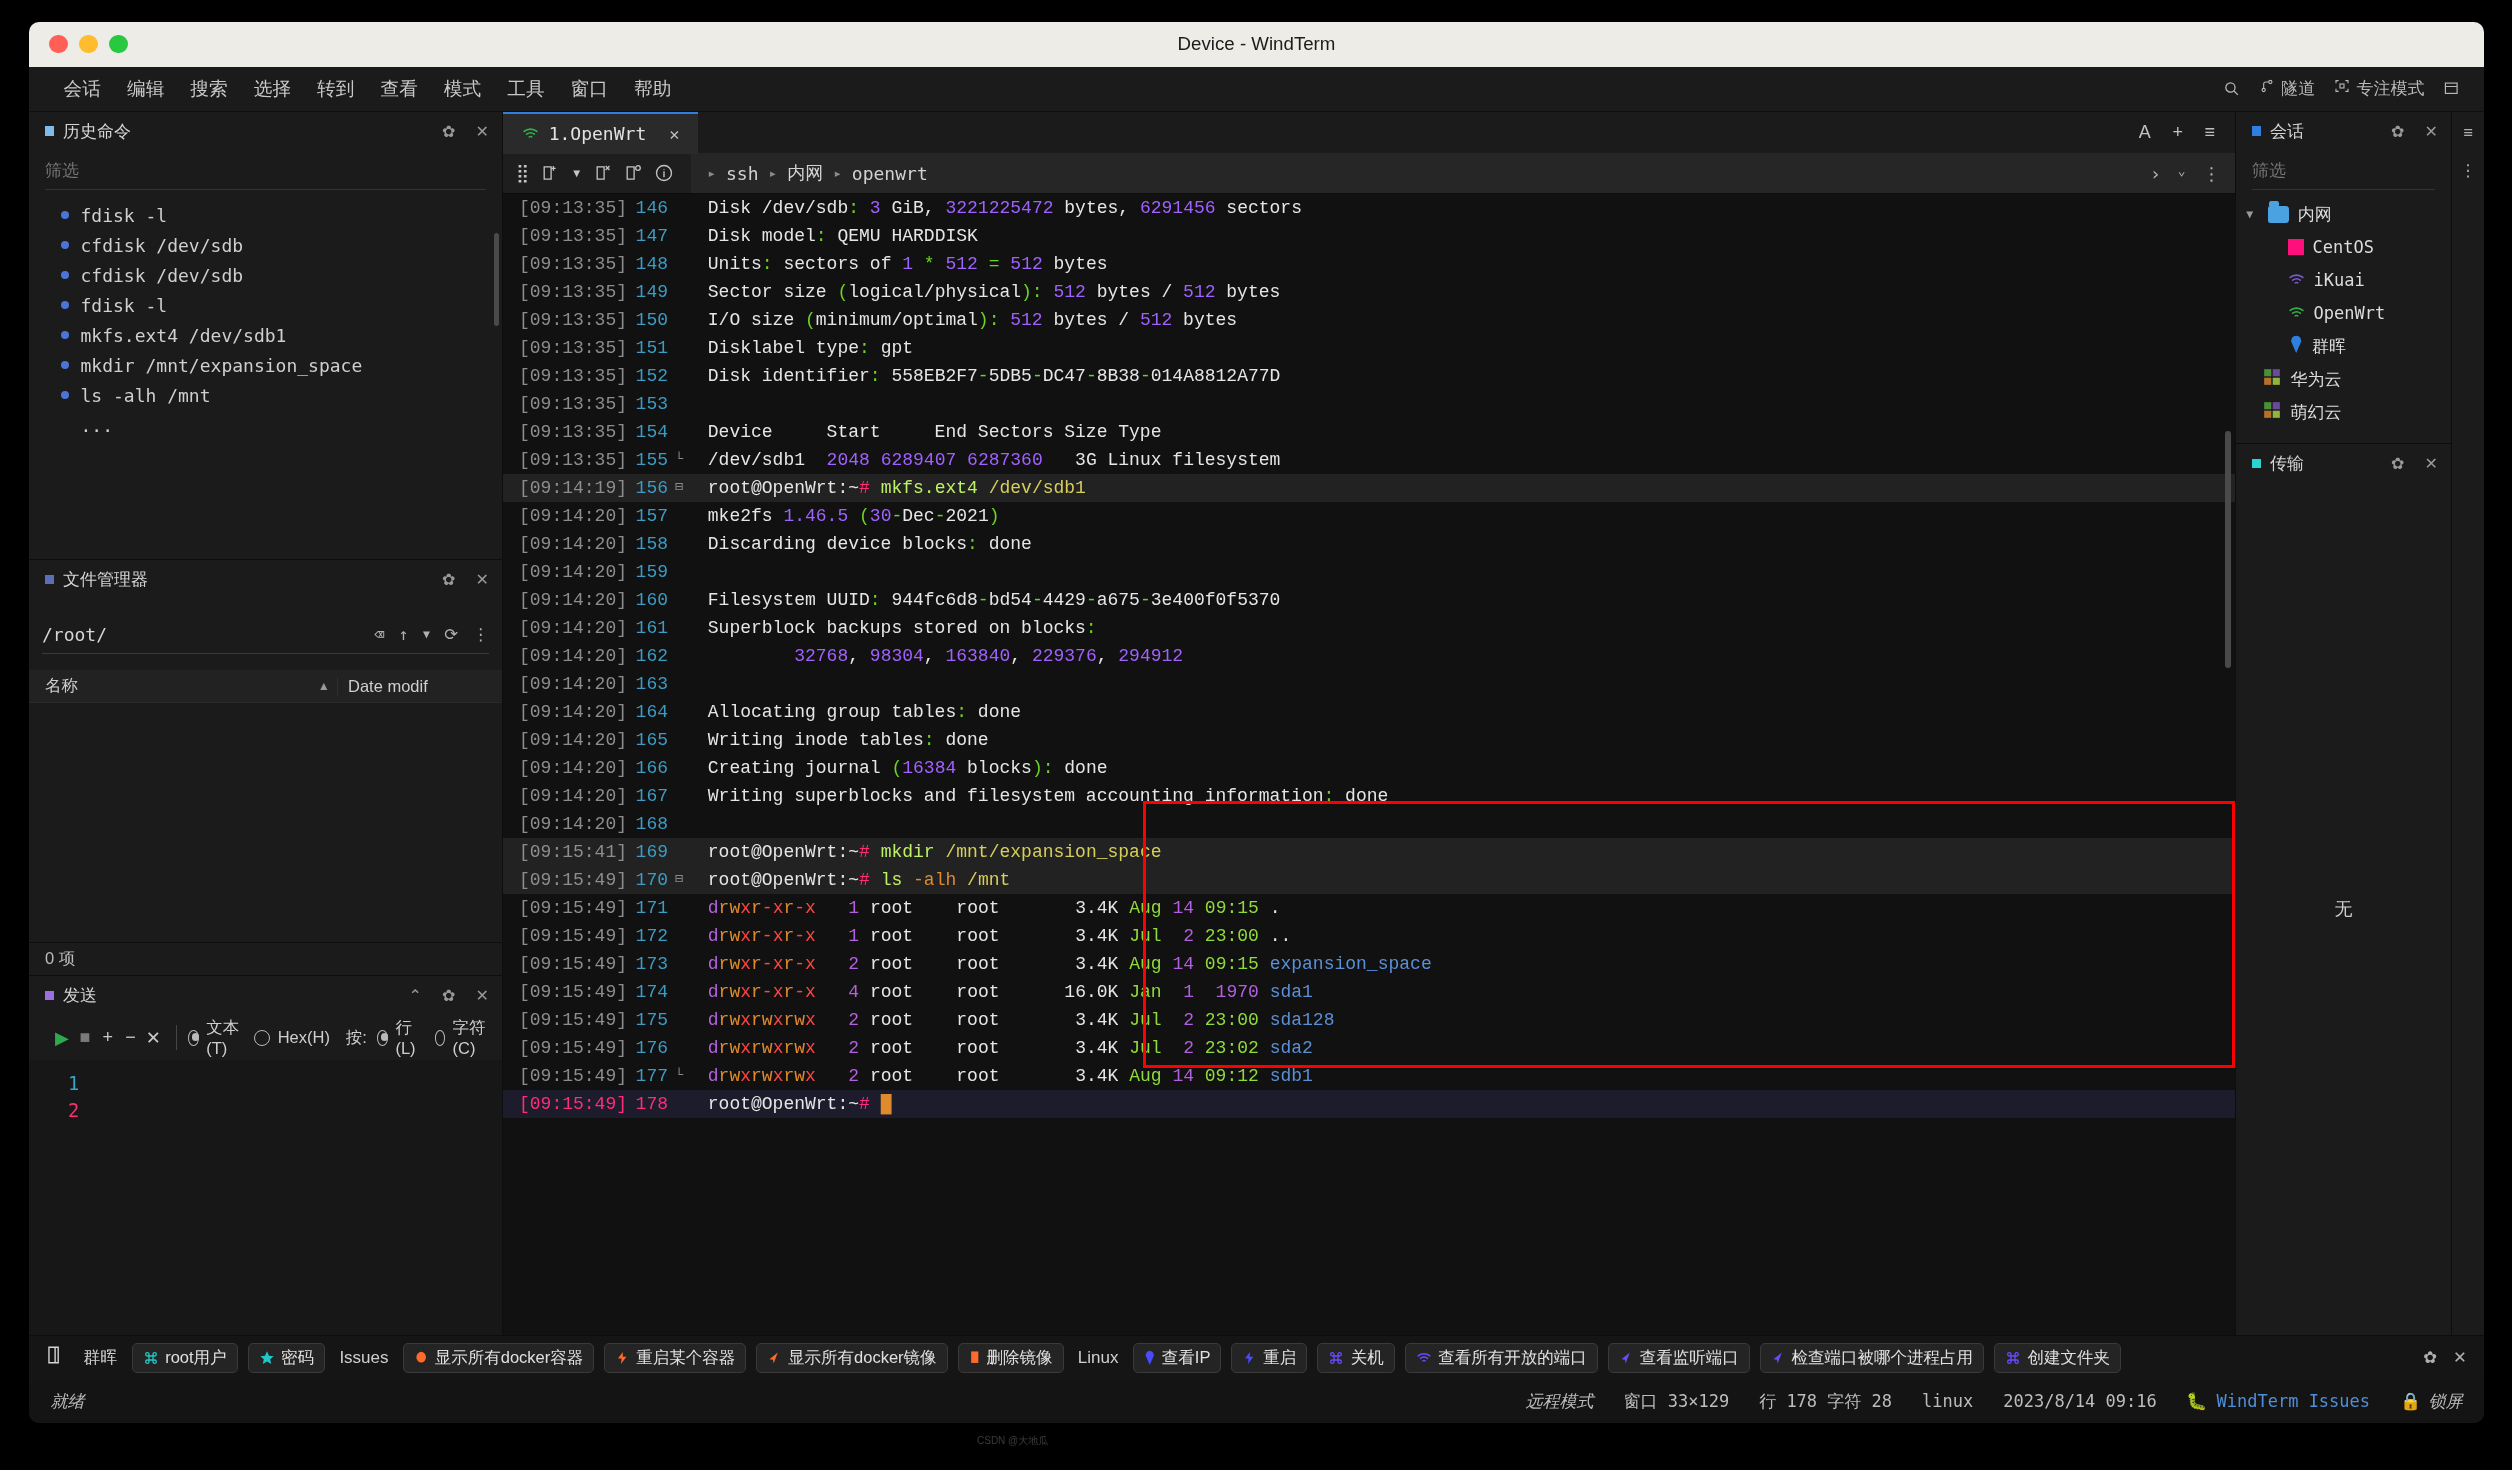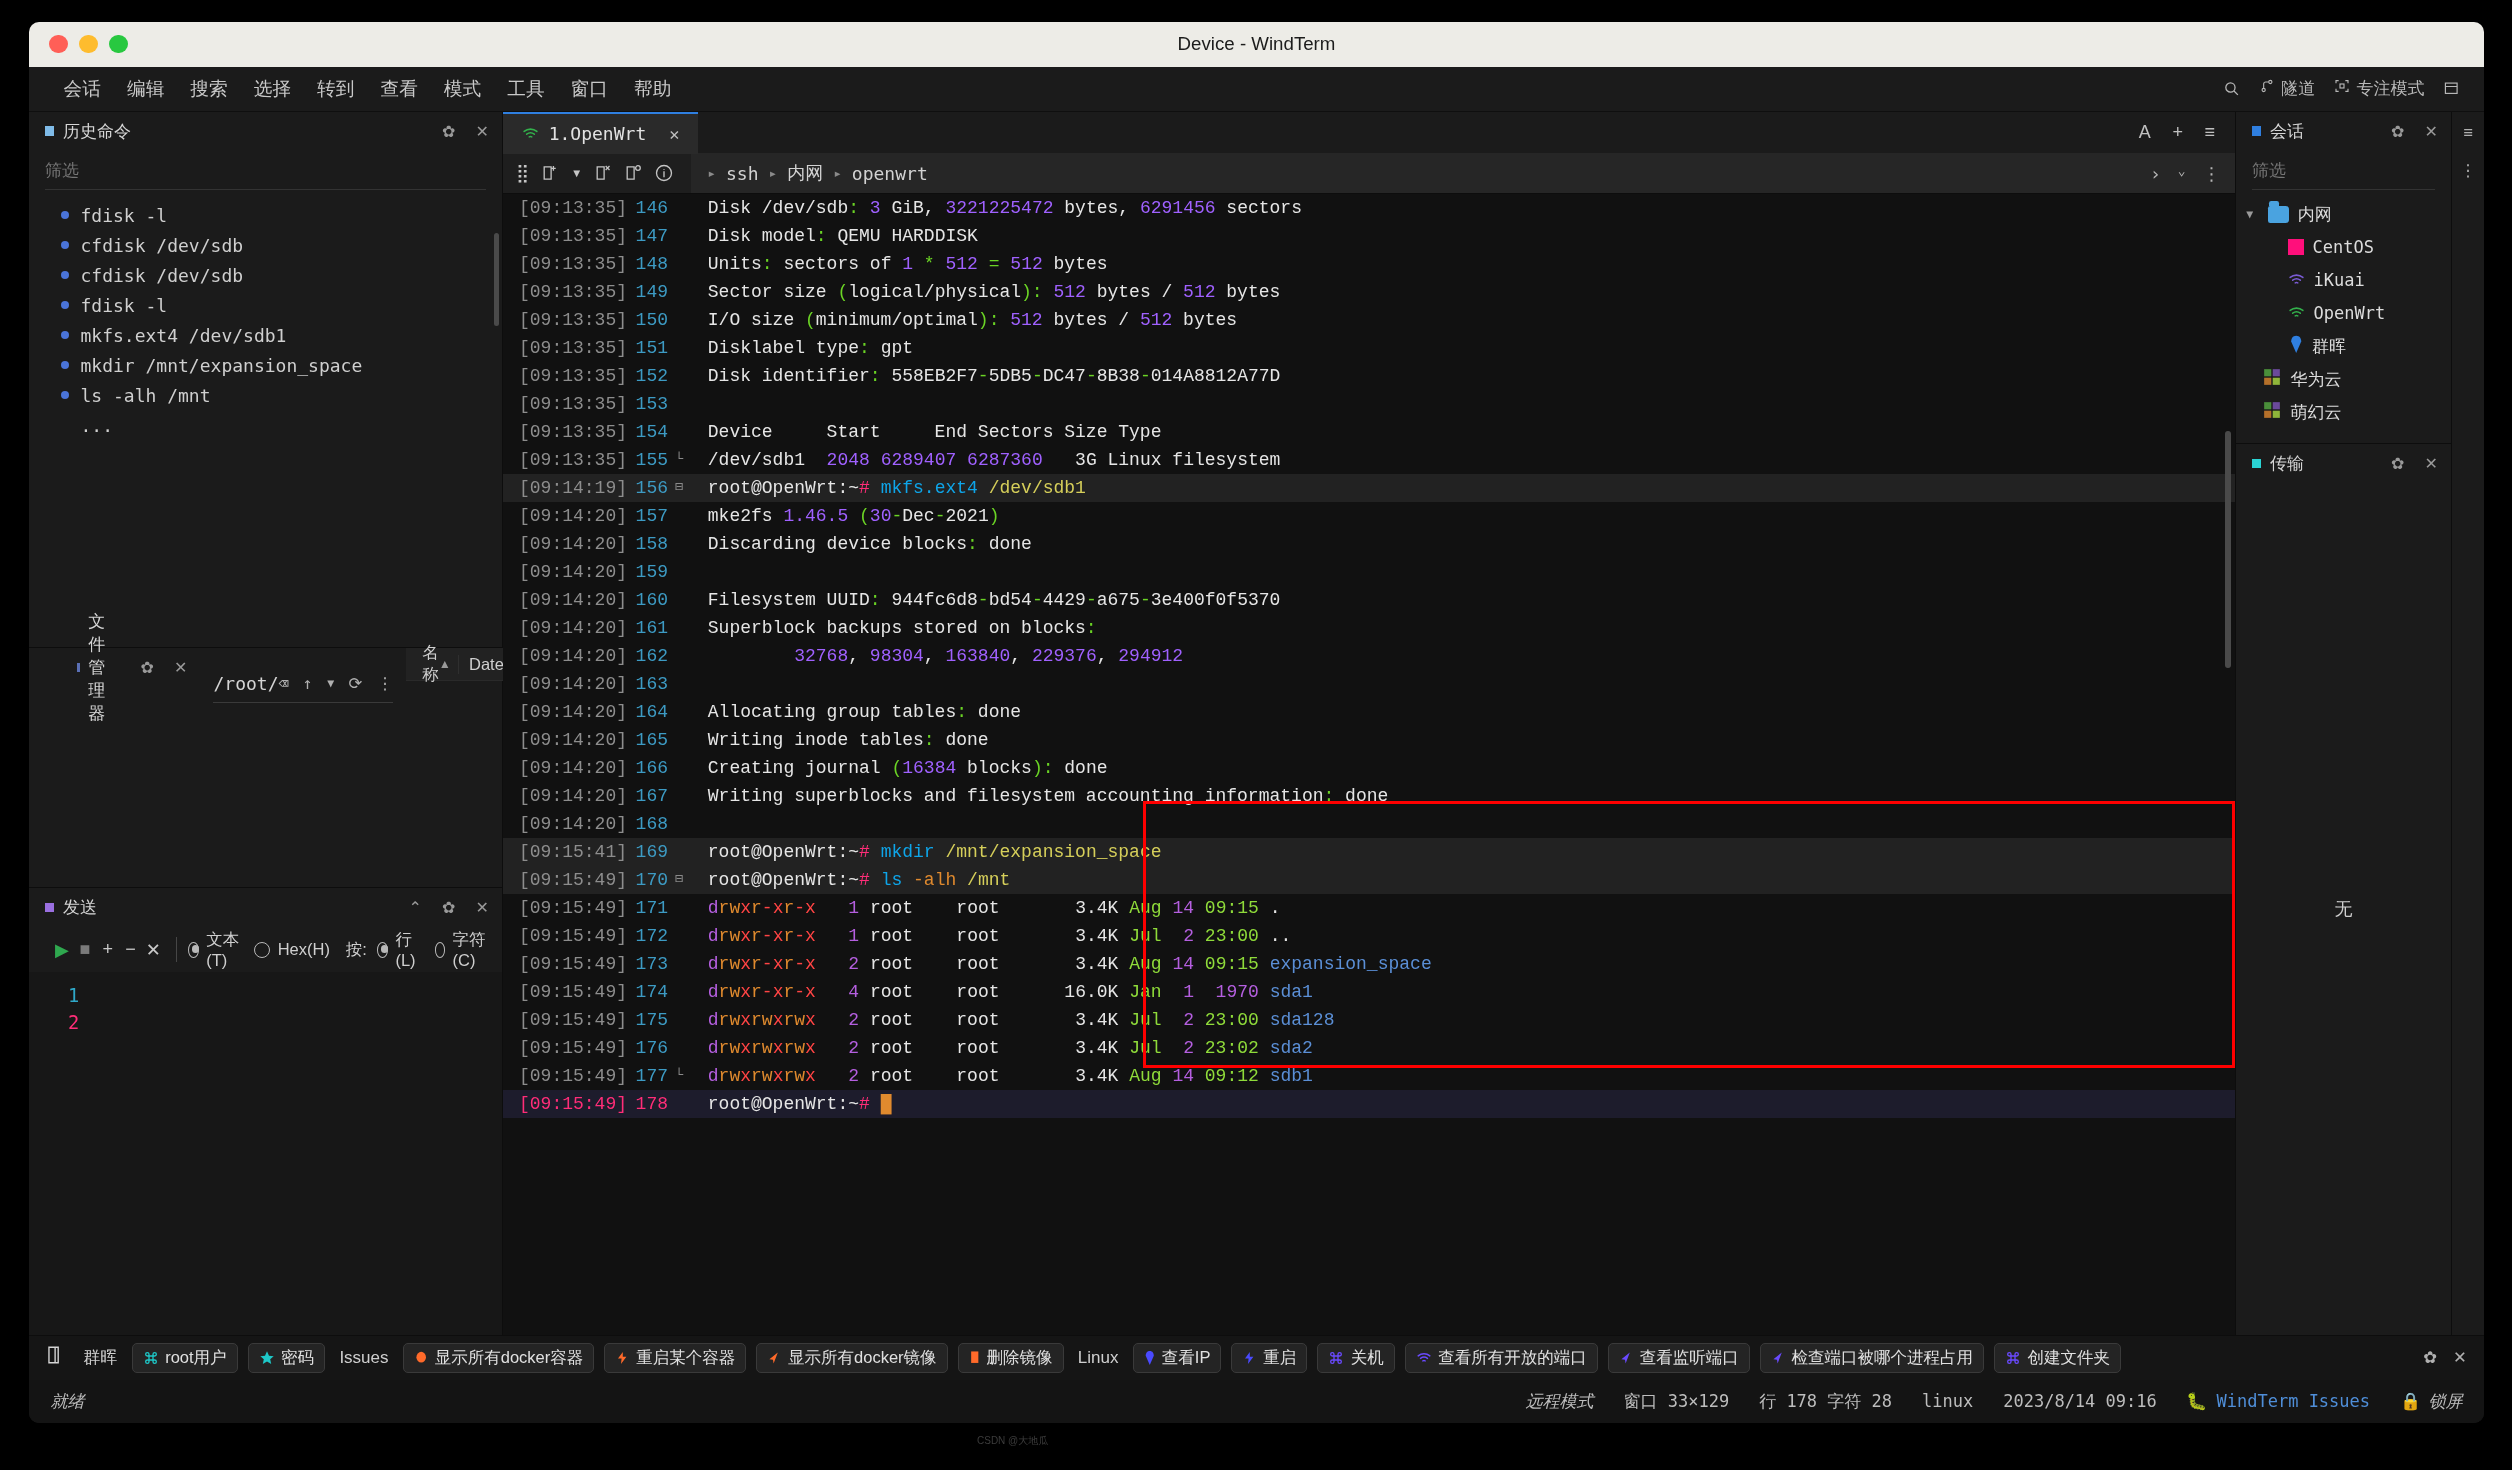--- a/index.html
+++ b/index.html
@@ -69,21 +69,21 @@
     color:#cfcfcf; font-size:18px; font-family:"DejaVu Sans Mono", monospace;
     height:30px; cursor:default;
   }
   .dot { width:8px; height:8px; border-radius:50%; background:#4a74d8; flex:0 0 8px; }
   .hist-scroll {
     position:absolute; right:2.9px; top:43px; width:5px; height:93px;
     background:#4a4a4a; border-radius:2.9px;
   }
   .divline{height:0.7px;background:#0d0d0d;}
   
-  .fm { flex:0 0 auto; display:flex; flex-direction:row; border-top:0.7px solid #0d0d0d;padding-left:32px;}
+  .fm { flex:0 0 auto; display:flex; flex-direction:column; border-top:0.7px solid #0d0d0d;}
   .fm-path {
     margin:16px 13px; height:39px; display:flex; align-items:center;
     border-bottom:0.7px solid #3a3a3a; color:#d5d5d5; font-size:18px;
     font-family:"DejaVu Sans Mono", monospace;
   }
   .fm-path .tools{margin-left:auto;display:flex;align-items:center;gap:14.4px;color:#b0b0b0;font-size:16.5px;}
   .fm-cols{
     display:flex; height:33px; align-items:center; border-bottom:0.7px solid #2a2a2a;
     background:#222; color:#cfcfcf; font-size:16.5px;
   }
@@ -143,21 +143,21 @@
   .fold{width:21.6px;flex:0 0 21.6px;text-align:center;color:#8a8a8a;font-size:13.7px;}
   .gut{width:2.2px;flex:0 0 2.2px;background:#3a3a3a;margin-right:16px;}
   .txt{flex:1;color:#e6e6e6;}
   .trow.cmd{background:#222;}
   .trow.curline{background:#1d1c2c;}
   .redbox{
     position:absolute;left:640px;right:0;border:3.6px solid #ff0000;pointer-events:none;
   }
   .term-scroll{position:absolute;right:4.3px;width:5.7px;background:#4a4a4a;border-radius:2.9px;}
   
-  .c-wh{color:#e6e6e6;} .c-pu{color:#a061ff;} .c-cy{color:#0ea5e9;}
+  .c-wh{color:#e6e6e6;} .c-pu{color:#a061ff;} .c-cy{color:#bef264;}
   .c-gr{color:#6bd425;} .c-pk{color:#ff2d78;}
   .c-yl{color:#d6cf5a;} .c-or{color:#e08a2e;}
   .c-mg{color:#b55fe0;} .c-rd{color:#ff4444;} .c-lb{color:#5b8fd6;}
   .c-lg{color:#8fdb3a;}
   
   .rightcol{width:216px;flex:0 0 216px;display:flex;flex-direction:column;background:#1b1b1b;border-left:0.7px solid #0d0d0d;}
   .sess-tree{flex:0 0 auto;padding-top:7.2px;}
   .tr-row{display:flex;align-items:center;gap:8.6px;height:33px;color:#dcdcdc;font-size:17px;cursor:default;font-family:"DejaVu Sans Mono",monospace;}
   .tr-row .cn{font-family:"Liberation Sans",sans-serif;}
   .caret{width:18.7px;text-align:center;color:#9a9a9a;font-size:11.5px;}

